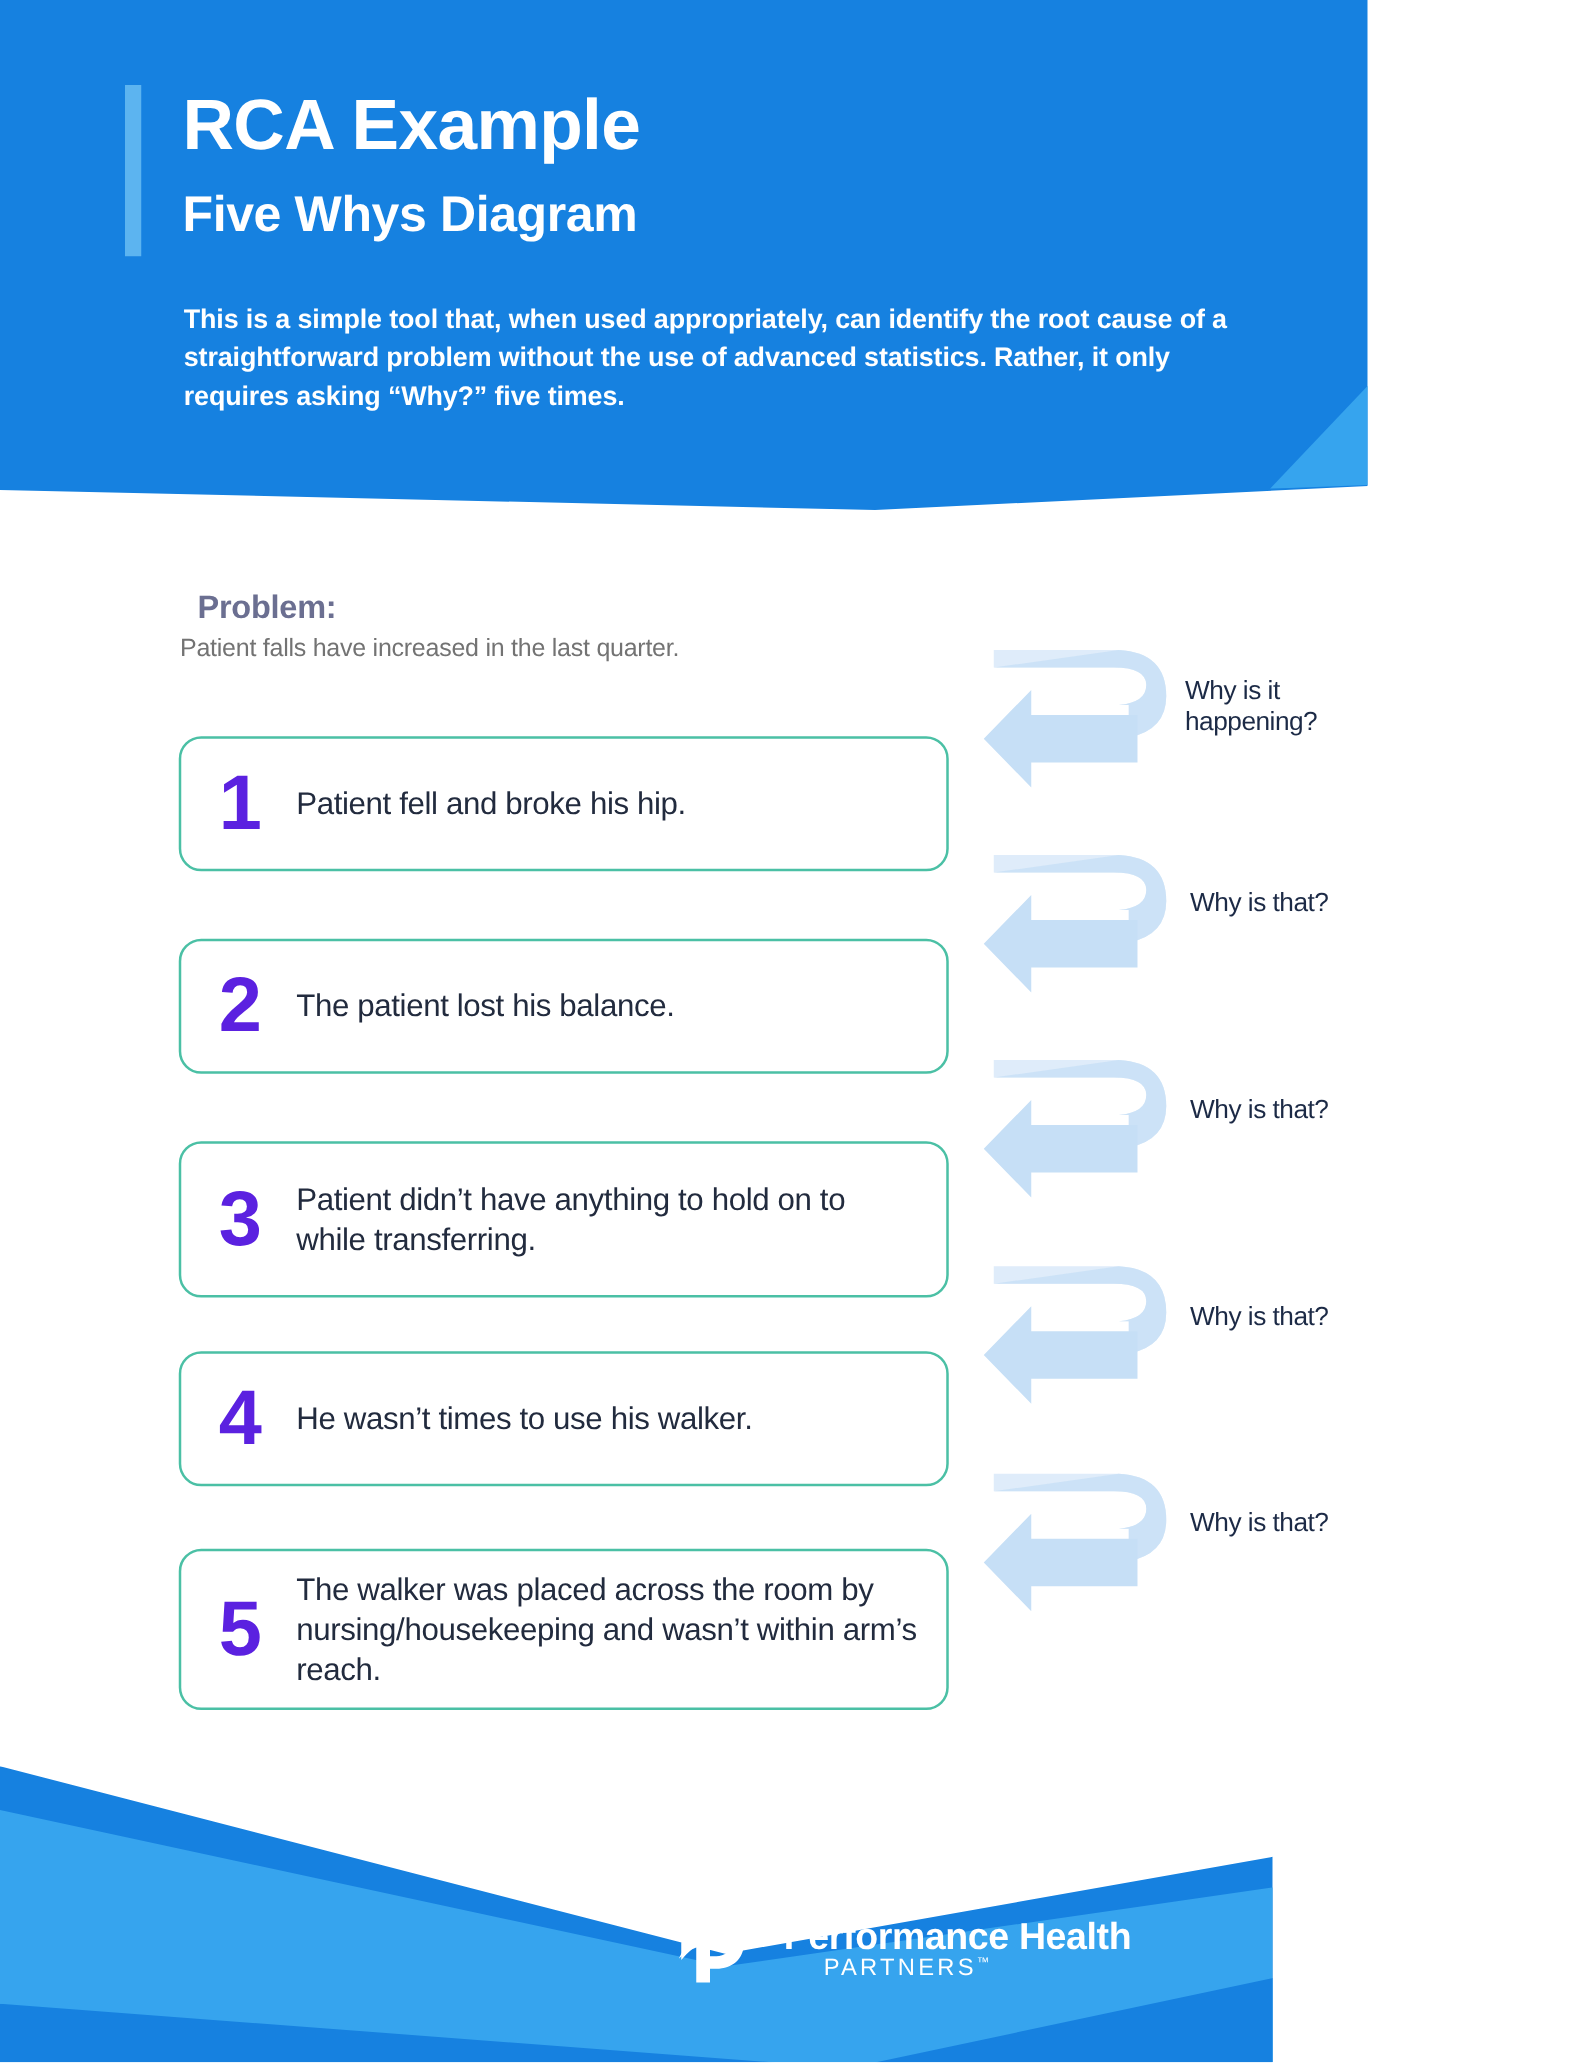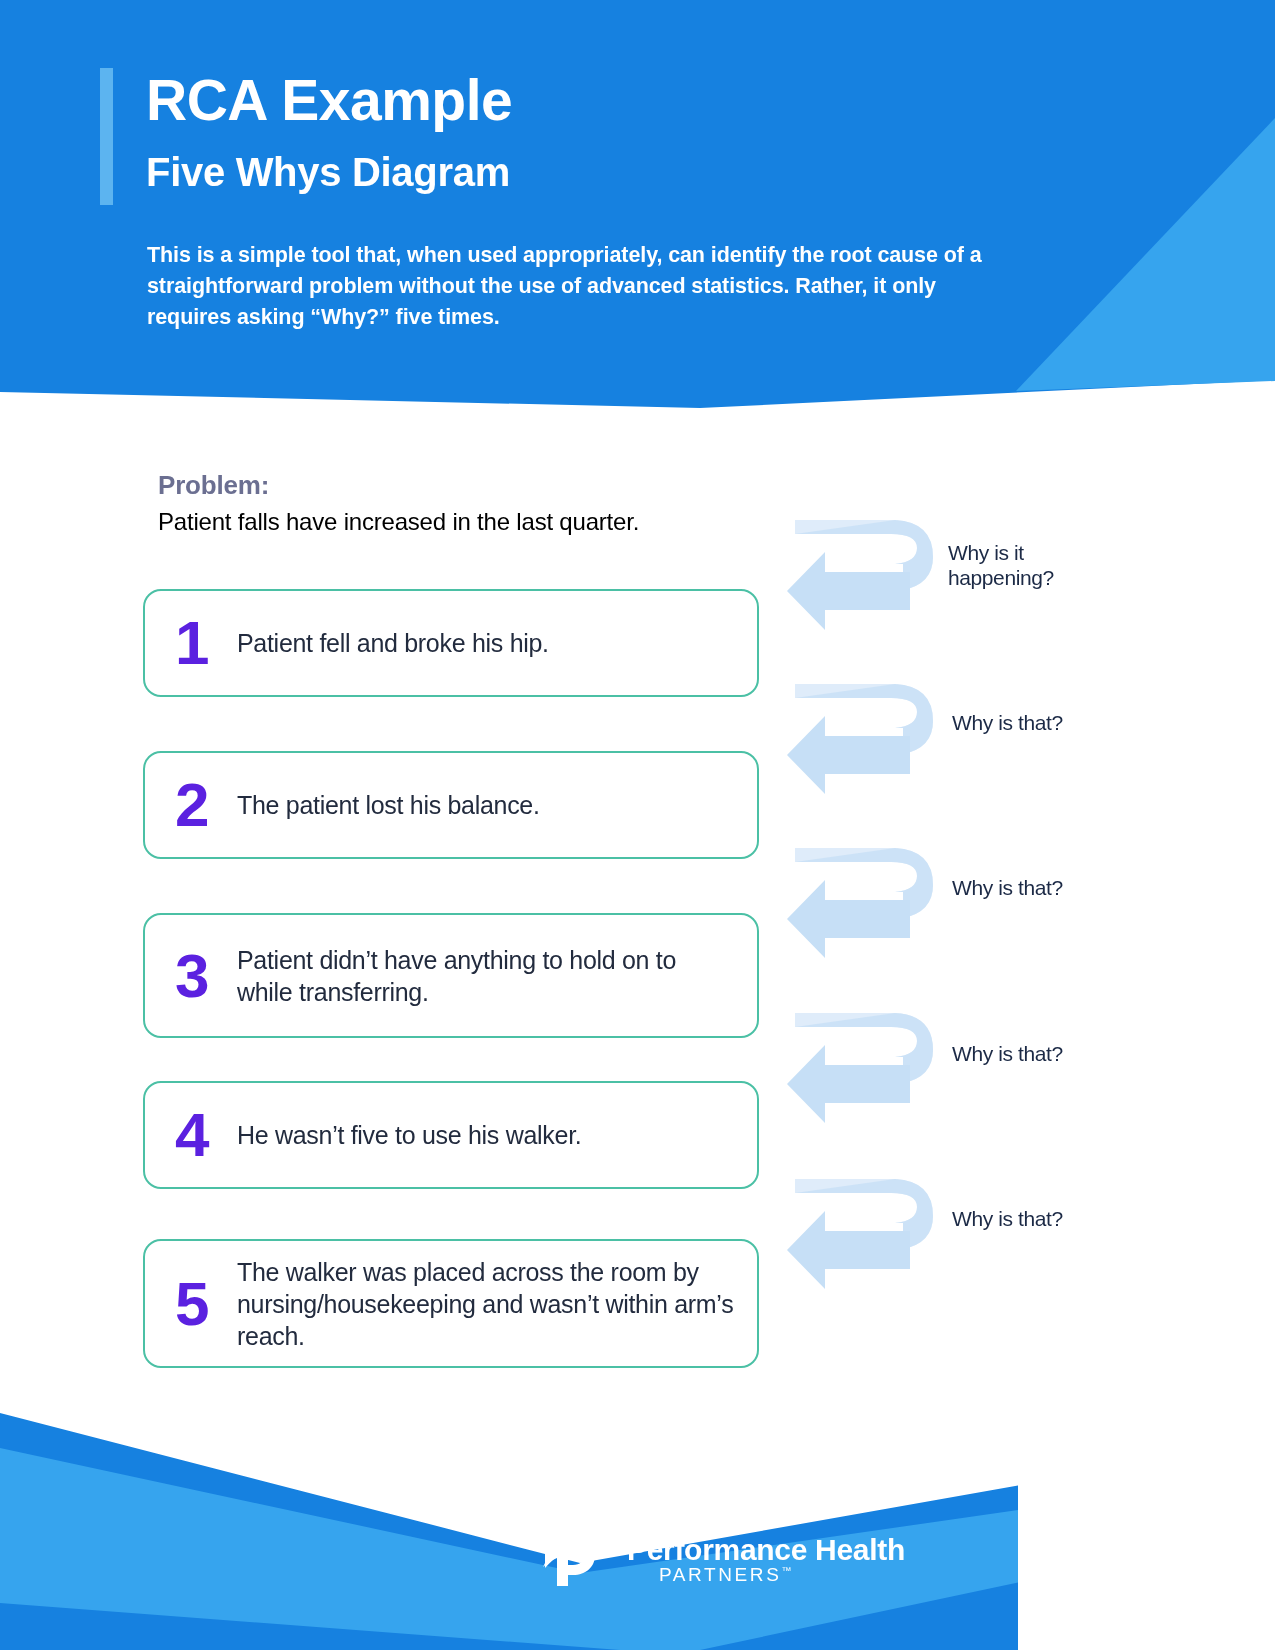--- a/index.html
+++ b/index.html
@@ -17,21 +17,21 @@
     width: 1275px;
     height: 1650px;
     background: #ffffff;
     overflow: hidden;
   }
 
   
   .header {
     position: absolute;
     top: 0; left: 0;
-    width: 1275px;
+    width: 1094px;
     height: 418px;
     overflow: hidden;
   }
   .header-bg {
     position: absolute;
     top: 0; left: 0;
     width: 1275px;
     height: 418px;
     background: #1681e0;
     clip-path: polygon(0 0, 1275px 0, 1275px 380px, 700px 408px, 0 392px);
@@ -93,25 +93,25 @@
     position: absolute;
     left: 158px;
     top: 470px;
     font-size: 26px;
     font-weight: 700;
     color: #6b6f91;
     letter-spacing: -0.2px;
   }
   .problem-text {
     position: absolute;
-    left: 158px;
+    left: 144px;
     top: 508px;
-    font-size: 24px;
+    font-size: 20px;
     font-weight: 400;
-    color: #000000;
+    color: #737373;
     letter-spacing: -0.2px;
     white-space: nowrap;
   }
 
   
   .steps {
     position: absolute;
     left: 143px;
     top: 589px;
     width: 616px;
@@ -238,21 +238,21 @@
       <div class="step-text">The patient lost his balance.</div>
     </div>
 
     <div class="step-box" style="height:125px; margin-bottom:43px;">
       <div class="step-num">3</div>
       <div class="step-text">Patient didn’t have anything to hold on to while transferring.</div>
     </div>
 
     <div class="step-box" style="height:108px; margin-bottom:50px;">
       <div class="step-num">4</div>
-      <div class="step-text">He wasn’t five to use his walker.</div>
+      <div class="step-text">He wasn’t times to use his walker.</div>
     </div>
 
     <div class="step-box" style="height:129px;">
       <div class="step-num">5</div>
       <div class="step-text">The walker was placed across the room by nursing/housekeeping and wasn’t within arm’s reach.</div>
     </div>
 
   </div>
 
   <div class="arrow" style="left:785px; top:512px;">

